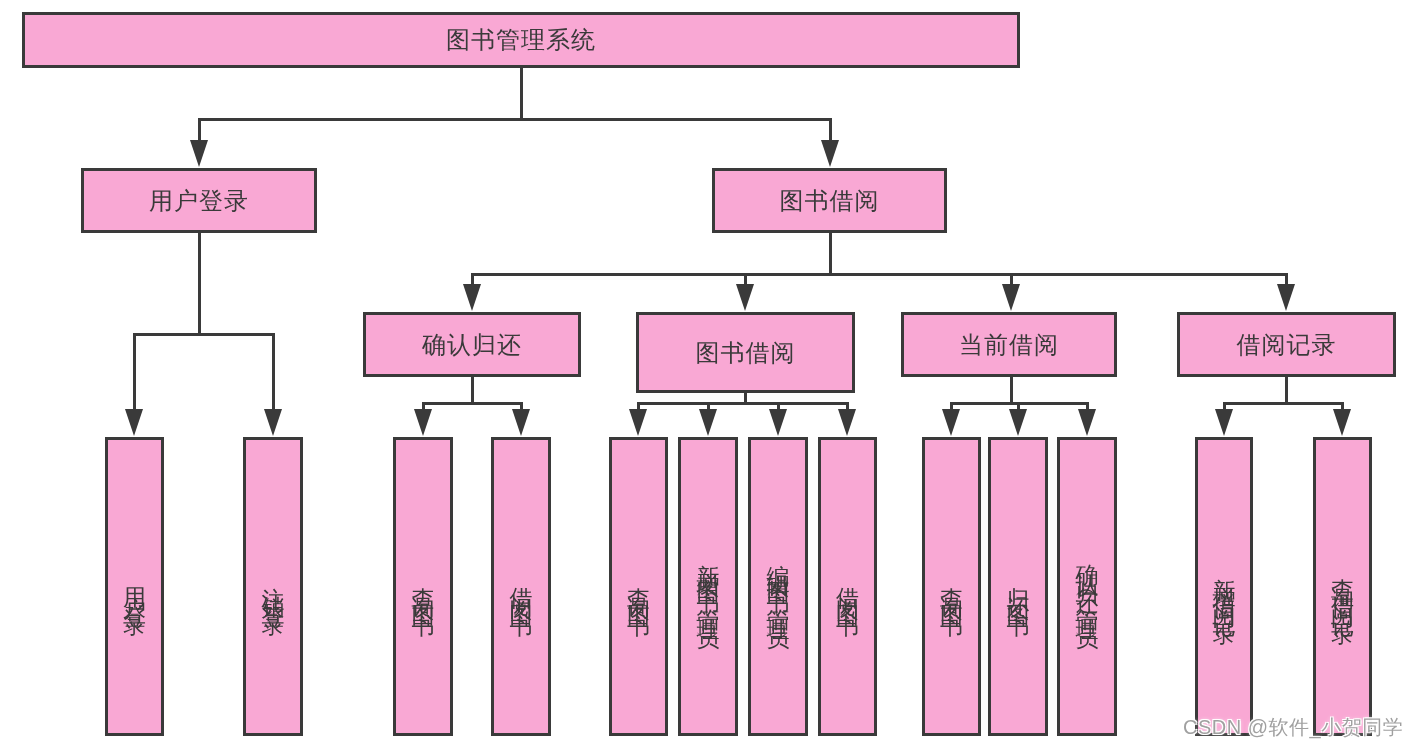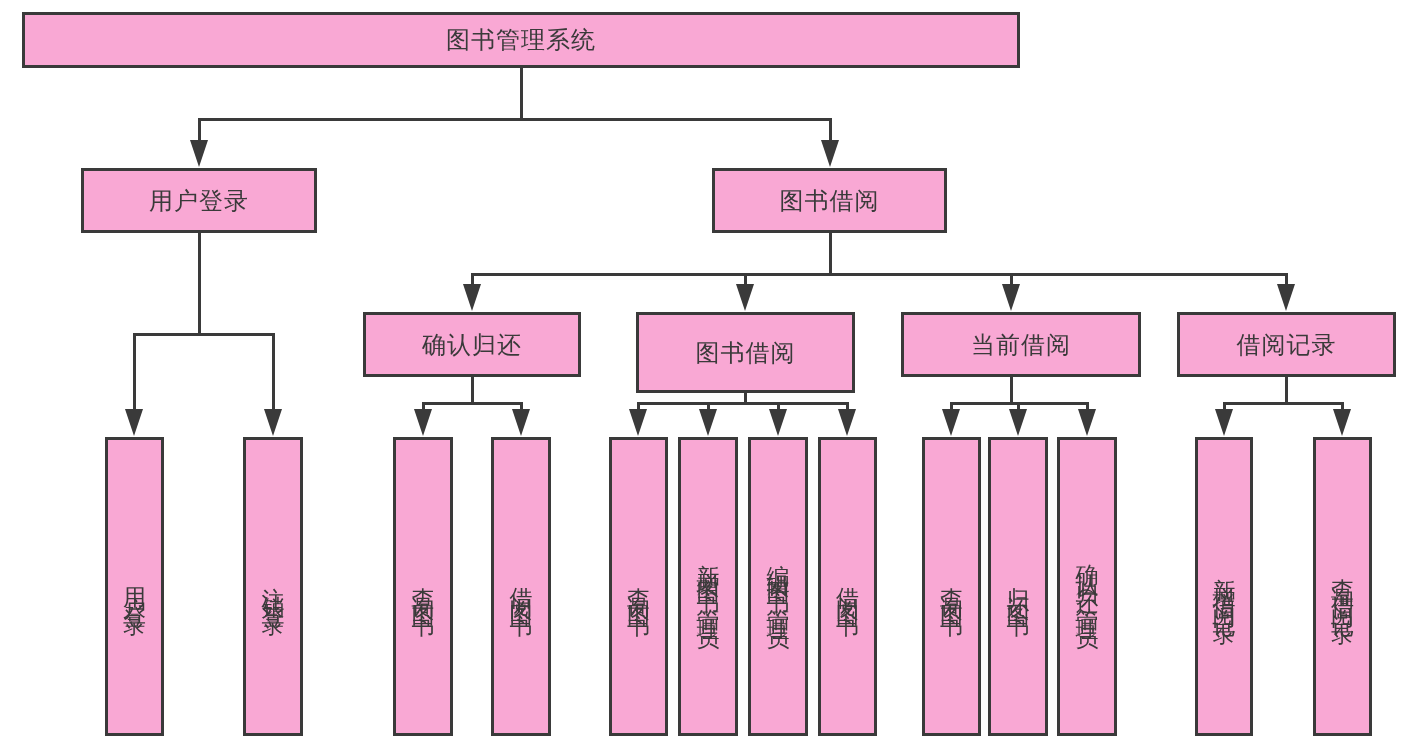--- a/index.html
+++ b/index.html
@@ -92,21 +92,21 @@
   <div class="box h" style="left:712px;top:168px;width:235px;height:65px">
     <span>图书借阅</span>
   </div>
 
   <div class="box h" style="left:363px;top:312px;width:218px;height:65px">
     <span>确认归还</span>
   </div>
   <div class="box h" style="left:636px;top:312px;width:219px;height:81px">
     <span>图书借阅</span>
   </div>
-  <div class="box h" style="left:901px;top:312px;width:240px;height:65px">
+  <div class="box h" style="left:901px;top:312px;width:216px;height:65px">
     <span>当前借阅</span>
   </div>
   <div class="box h" style="left:1177px;top:312px;width:219px;height:65px">
     <span>借阅记录</span>
   </div>
 
   <div class="box v" style="left:105px;top:437px;width:59px;height:299px">
     <span>用户登录</span>
   </div>
   <div class="box v" style="left:243px;top:437px;width:60px;height:299px">
@@ -143,14 +143,15 @@
     <span>确认归还（管理员）</span>
   </div>
 
   <div class="box v" style="left:1195px;top:437px;width:58px;height:299px">
     <span>新增借阅记录</span>
   </div>
   <div class="box v" style="left:1313px;top:437px;width:59px;height:299px">
     <span>查询借阅记录</span>
   </div>
 
+  <div id="watermark">CSDN @软件_小贺同学</div>
 
 </div>
 
 </body></html>

